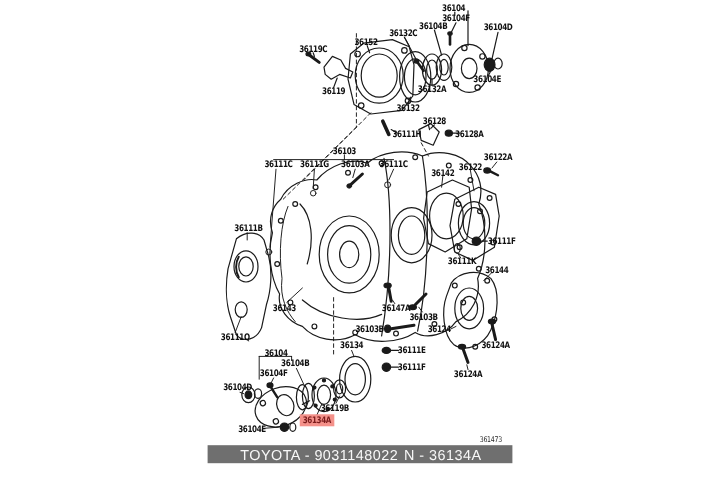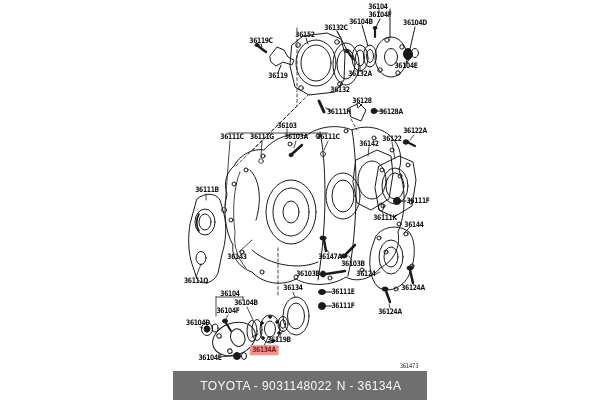--- a/index.html
+++ b/index.html
@@ -6,21 +6,21 @@
   #stage{position:relative;width:600px;height:400px;background:#ffffff;overflow:hidden;
          font-family:"DejaVu Sans", sans-serif;}
   #diagram-svg{position:absolute;left:0;top:0;}
   #label-layer{position:absolute;left:0;top:0;width:600px;height:400px;pointer-events:none;}
   .plbl{position:absolute;transform:translate(-50%,-50%) scale(0.8,1);
         font-size:7.5px;font-weight:bold;color:#101010;white-space:nowrap;
         letter-spacing:-0.4px;line-height:1;}
   .plbl.hl{background:var(--hl-bg,#f4918a);color:var(--hl-text,#7b1c1c);padding:1px 3px;}
   .figcode{position:absolute;left:409px;top:366px;transform:translate(-50%,-50%) scale(0.8,1);
         font-size:6.5px;color:#2a2a2a;white-space:nowrap;letter-spacing:-0.3px;}
-  .footer{position:absolute;left:173px;top:371px;width:254px;height:29px;
+  .footer{position:absolute;left:173px;top:371px;width:254px;height:15px;
         background:var(--footer-bg,#6f6f6f);}
   .footer span{position:absolute;top:50%;transform:translate(-50%,-50%);
         color:var(--footer-text,#f8f8f8);font-size:12px;letter-spacing:0.4px;
         font-family:"Liberation Sans", sans-serif;white-space:nowrap;}
   .f-left{left:93px;}
   .f-right{left:196px;}
 </style>
 </head>
 <body>
 

